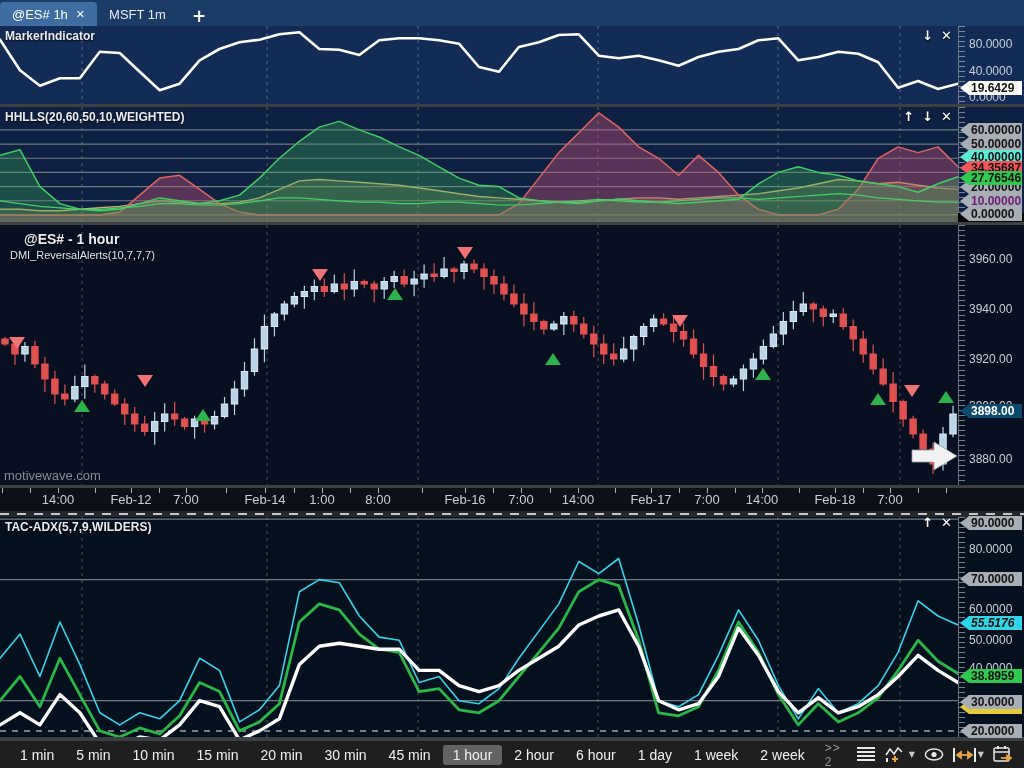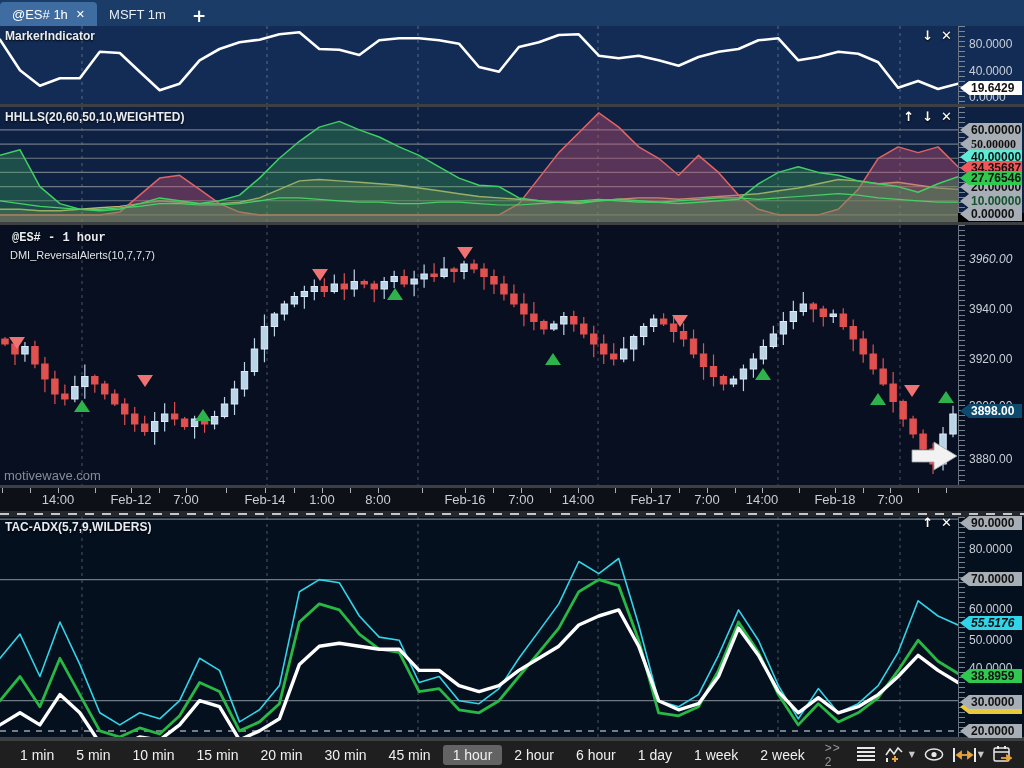--- a/index.html
+++ b/index.html
@@ -12,21 +12,21 @@
   .tabclose{font-size:11px;font-weight:bold;font-family:"DejaVu Sans",sans-serif;}
   .newtab{color:#fff;font-size:17px;font-weight:bold;padding:0 14px;font-family:"DejaVu Sans",sans-serif;}
   
   .plot{position:absolute;left:0;width:958px;overflow:hidden;}
   #p-marker{top:26px;height:78px;background:#132c55;}
   #p-hhlls{top:107px;height:115px;background:#0f2142;}
   #p-main{top:225px;height:260px;background:#070f20;}
   #p-tac{top:517px;height:220px;background:#05101f;}
   .plot svg{position:absolute;top:0;left:0;}
   .ptitle{position:absolute;top:3px;left:5px;font-size:12px;font-weight:bold;color:#e9edf3;text-shadow:0 1px 2px #000;}
-  .ptitle.big{font-size:12px;top:6px;left:12px;font-family:Liberation Mono, monospace;}
+  .ptitle.big{font-size:14px;top:6px;left:24px;}
   .psub{position:absolute;top:24px;left:10px;font-size:11px;color:#dfe5ec;text-shadow:0 1px 2px #000;}
   .watermark{position:absolute;bottom:2px;left:4px;font-size:13px;color:#858c98;}
   .pbtns{position:absolute;right:6px;display:flex;gap:8px;color:#fff;
          font:bold 13px "DejaVu Sans",sans-serif;text-shadow:0 1px 2px #000;z-index:30;}
   .pbtns span{cursor:pointer;}
   
   .axis{position:absolute;left:958px;width:66px;border-left:1px solid #6a7480;overflow:visible;z-index:20;}
   #ax-marker{top:26px;height:78px;background:#132c55;}
   #ax-hhlls{top:107px;height:106px;background:#0f2142;}
   #ax-main{top:225px;height:260px;background:#070f20;}
@@ -124,24 +124,24 @@
   <div class="ptitle">HHLLS(20,60,50,10,WEIGHTED)</div>
   <div class="pbtns" style="top:2px;">
     <span>↑</span>
     <span>↓</span>
     <span>✕</span>
   </div>
 </div>
 <div class="axis" id="ax-hhlls">
       <div class="ruler"></div>
       <div class="axtag" style="top: 23px; background: rgb(168, 174, 181); color: rgb(17, 17, 17);">60.00000</div>
-      <div class="axtag" style="top: 37px; background: rgb(168, 174, 181); color: rgb(17, 17, 17); font-family: Liberation Serif, serif;">50.00000</div>
+      <div class="axtag" style="top: 37px; background: rgb(168, 174, 181); color: rgb(17, 17, 17);">50.00000</div>
       <div class="axtag" style="top: 50px; background: #5eead4; color: rgb(17, 17, 17);">40.00000</div>
       <div class="axtag" style="top: 80px; background: rgb(168, 174, 181); color: rgb(17, 17, 17);">20.00000</div>
-      <div class="axtag" style="top: 94px; background: rgb(168, 174, 181); color: #14532d;">10.00000</div>
+      <div class="axtag" style="top: 94px; background: rgb(168, 174, 181); color: #701a75;">10.00000</div>
       <div class="axtag" style="top: 107px; background: rgb(168, 174, 181); color: rgb(17, 17, 17);">0.00000</div>
       <div class="axtag" style="top: 61px; background: rgb(242, 85, 90); color: rgb(17, 17, 17);">34.35687</div>
       <div class="axtag" style="top: 71px; background: rgb(46, 201, 78); color: rgb(17, 17, 17);">27.76546</div>
     </div>
 
 <div class="sep" style="top:222px;height:3px;"></div>
 
 <div class="plot" id="p-main">
   <svg id="svg-main" width="958" height="260">
         <line x1="82" y1="0" x2="82" y2="260" stroke="rgba(140,150,165,0.5)" stroke-width="1" stroke-dasharray="3 4"></line>
@@ -356,21 +356,21 @@
         <polygon points="870,180 886,180 878,168" fill="#2eb34c"></polygon>
         <polygon points="938,178 954,178 946,166" fill="#2eb34c"></polygon>
         <polygon points="912,225 934,225 934,217 957,231 934,245 934,237 912,237" fill="#f2f2f2" stroke="#9aa0a8" stroke-width="0.8"></polygon>
       </svg>
   <div class="ptitle big">@ES# - 1 hour</div>
   <div class="psub">DMI_ReversalAlerts(10,7,7,7)</div>
   <div class="watermark">motivewave.com</div>
 </div>
 <div class="axis" id="ax-main">
       <div class="ruler"></div>
-      <div class="axlabel" style="top: 34px; font-style: italic;">3960.00</div>
+      <div class="axlabel" style="top: 34px;">3960.00</div>
       <div class="axlabel" style="top: 84px;">3940.00</div>
       <div class="axlabel" style="top: 134px;">3920.00</div>
       <div class="axlabel" style="top: 181px;">3900.00</div>
       <div class="axlabel" style="top: 234px;">3880.00</div>
       <div class="axtag" style="top: 186px; background: #0c4a6e; color: rgb(255, 255, 255);">3898.00</div>
     </div>
 
 <div class="sep" style="top:485px;height:3px;"></div>
 
 <div class="timeaxis" id="time-axis">

